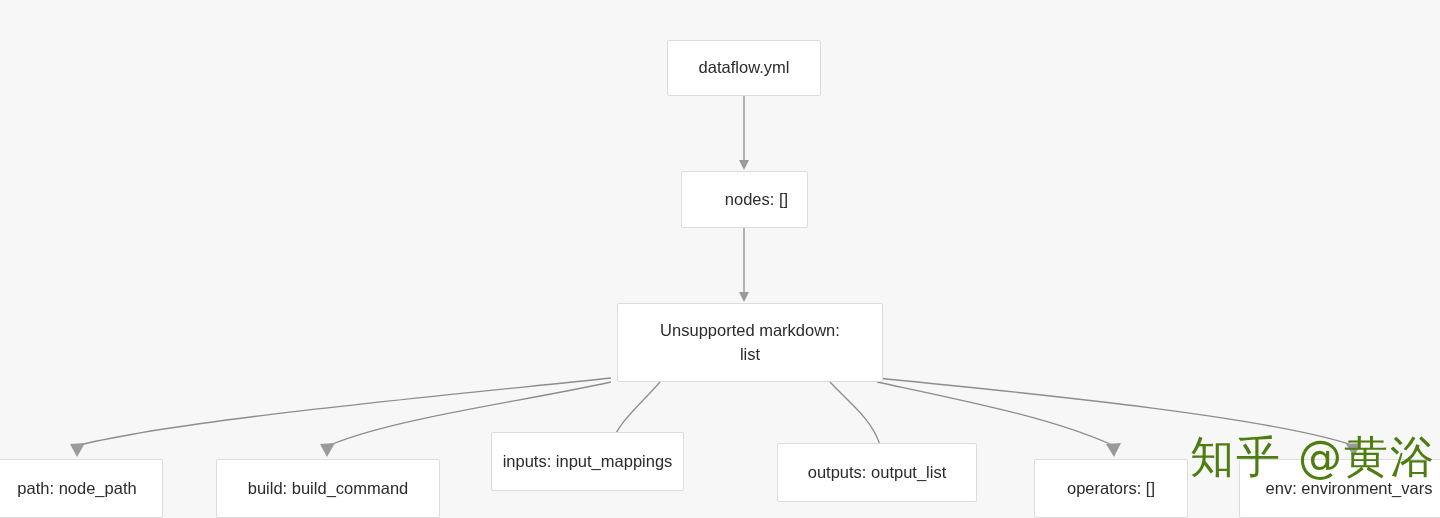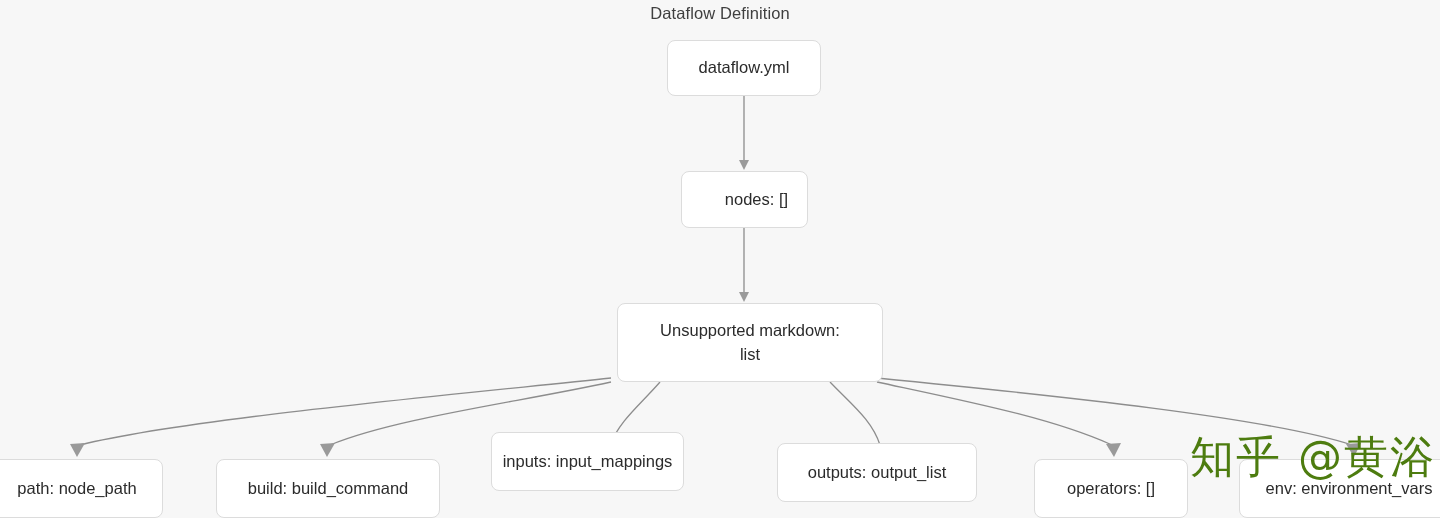--- a/index.html
+++ b/index.html
@@ -54,21 +54,21 @@
     letter-spacing: 0.1px;
     white-space: nowrap;
   }
 
   
   .node {
     position: absolute;
     box-sizing: border-box;
     background: #ffffff;
     border: 1px solid #dcdcdc;
-    border-radius: 8px;
+    border-radius: 2px;
     display: flex;
     align-items: center;
     justify-content: center;
     text-align: center;
     font-size: 16.5px;
     color: #2b2b2b;
     line-height: 1.42;
     padding: 2px 10px;
     white-space: pre-line;
   }
@@ -85,21 +85,20 @@
     letter-spacing: 2px;
     user-select: none;
     pointer-events: none;
   }
 </style>
 </head>
 <body>
 
 <div id="canvas">
 
-  <div class="diagram-title">Dataflow Definition</div>
 
   <svg id="edges" viewBox="0 0 1440 518" width="1440" height="518" xmlns="http://www.w3.org/2000/svg">
       <g>
         <path class="edge-path" d="M744,96 L744,163"></path>
         <polygon class="edge-head" points="744,170 739,160 749,160"></polygon>
       </g>
       <g>
         <path class="edge-path" d="M744,228 L744,295"></path>
         <polygon class="edge-head" points="744,302 739,292 749,292"></polygon>
       </g>

